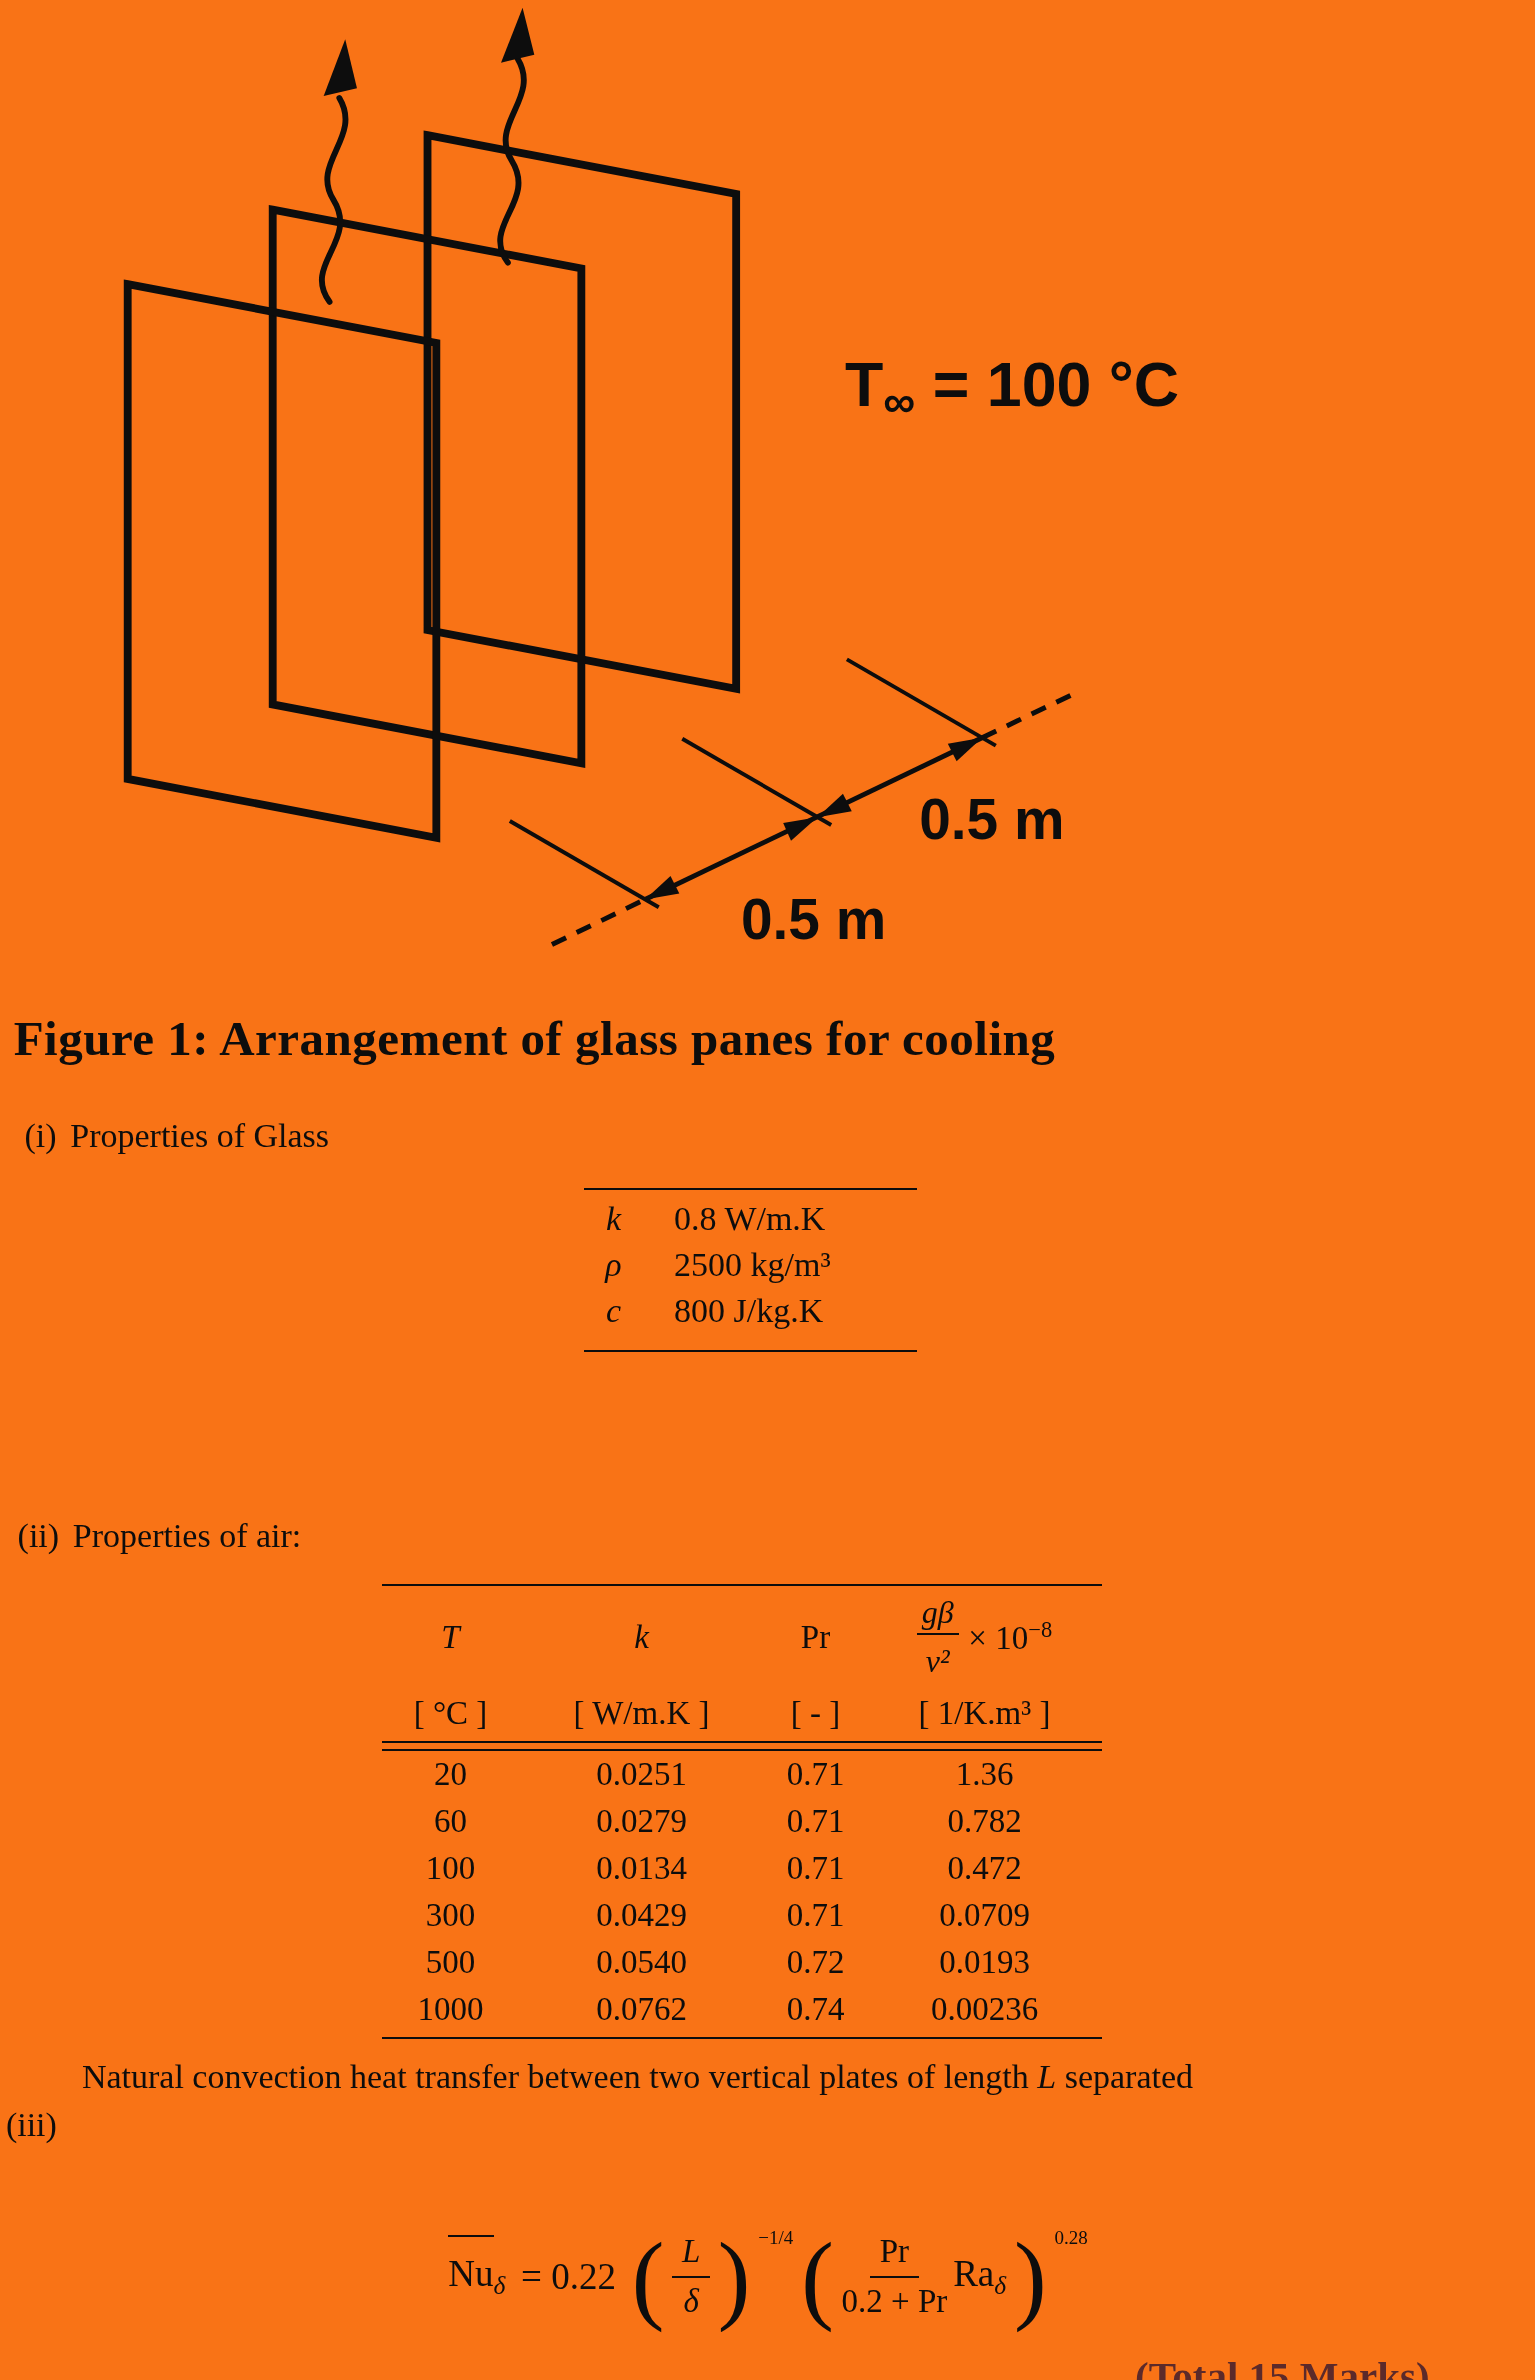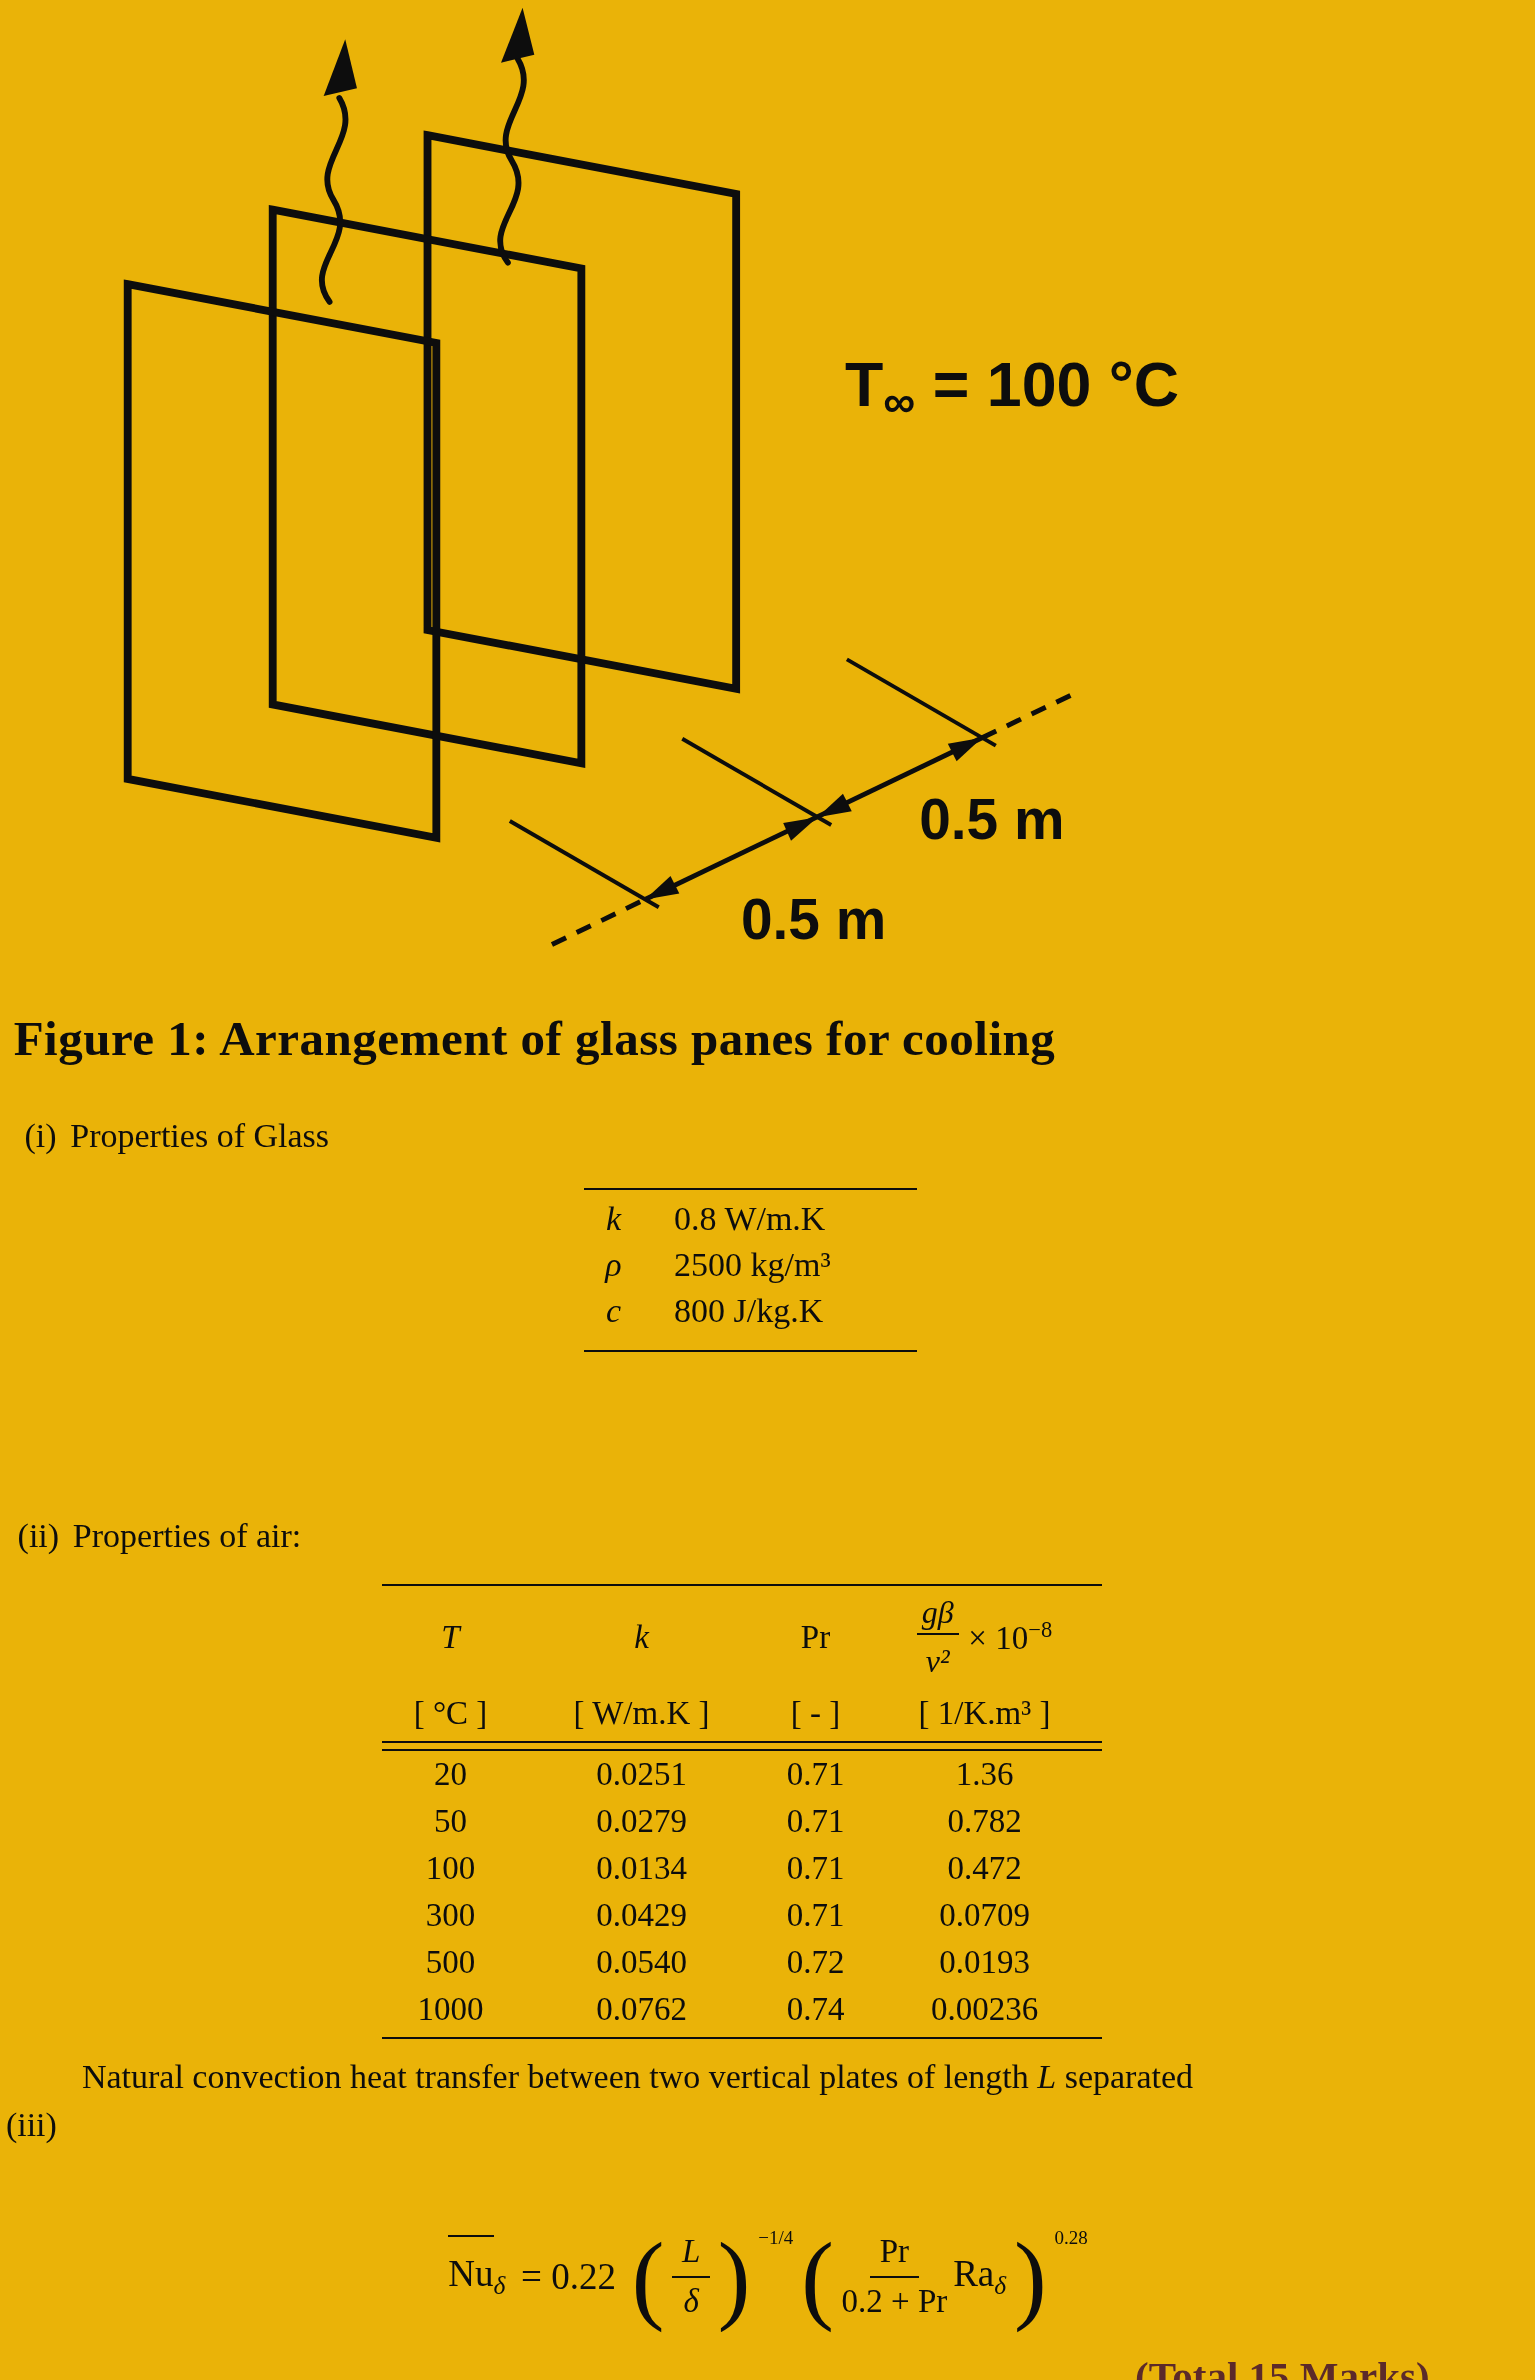--- a/index.html
+++ b/index.html
@@ -1,18 +1,18 @@
 <!DOCTYPE html>
 <html><head>
 <meta charset="utf-8">
 <style>
   html,body { margin:0; padding:0; background:#ffffff; }
   #page {
     position:relative; width:1536px; height:2381px;
-    background:#eab308; overflow:hidden;
+    background:#f97316; overflow:hidden;
     font-family:"Liberation Serif", serif; color:#0d0d0d;
   }
   .abs { position:absolute; }
   .it { font-style:italic; }
 
   
   #figsvg { position:absolute; top:0; left:0; }
 
   
   .caption {
@@ -169,21 +169,21 @@
 
     <div class="air-double-rule"></div>
 
     <div class="air-grid air-data-row">
       <div>20</div>
       <div>0.0251</div>
       <div>0.71</div>
       <div>1.36</div>
     </div>
     <div class="air-grid air-data-row">
-      <div>50</div>
+      <div>60</div>
       <div>0.0279</div>
       <div>0.71</div>
       <div>0.782</div>
     </div>
     <div class="air-grid air-data-row">
       <div>100</div>
       <div>0.0134</div>
       <div>0.71</div>
       <div>0.472</div>
     </div>

